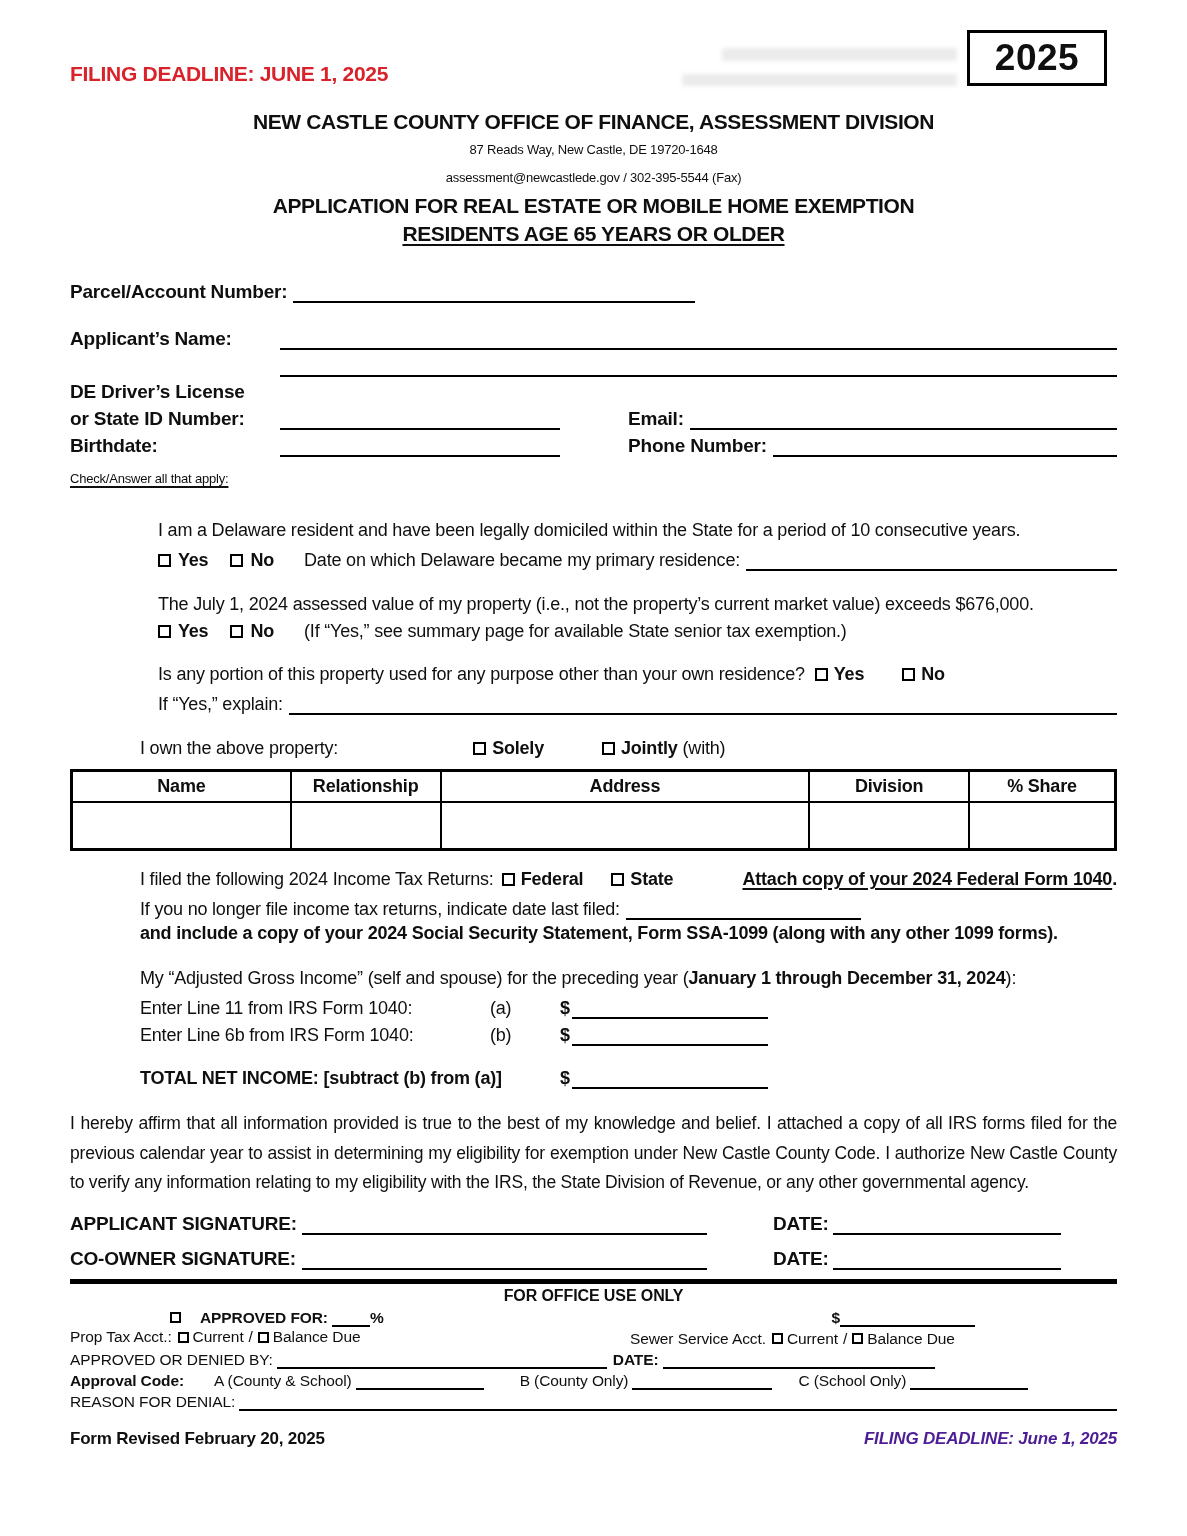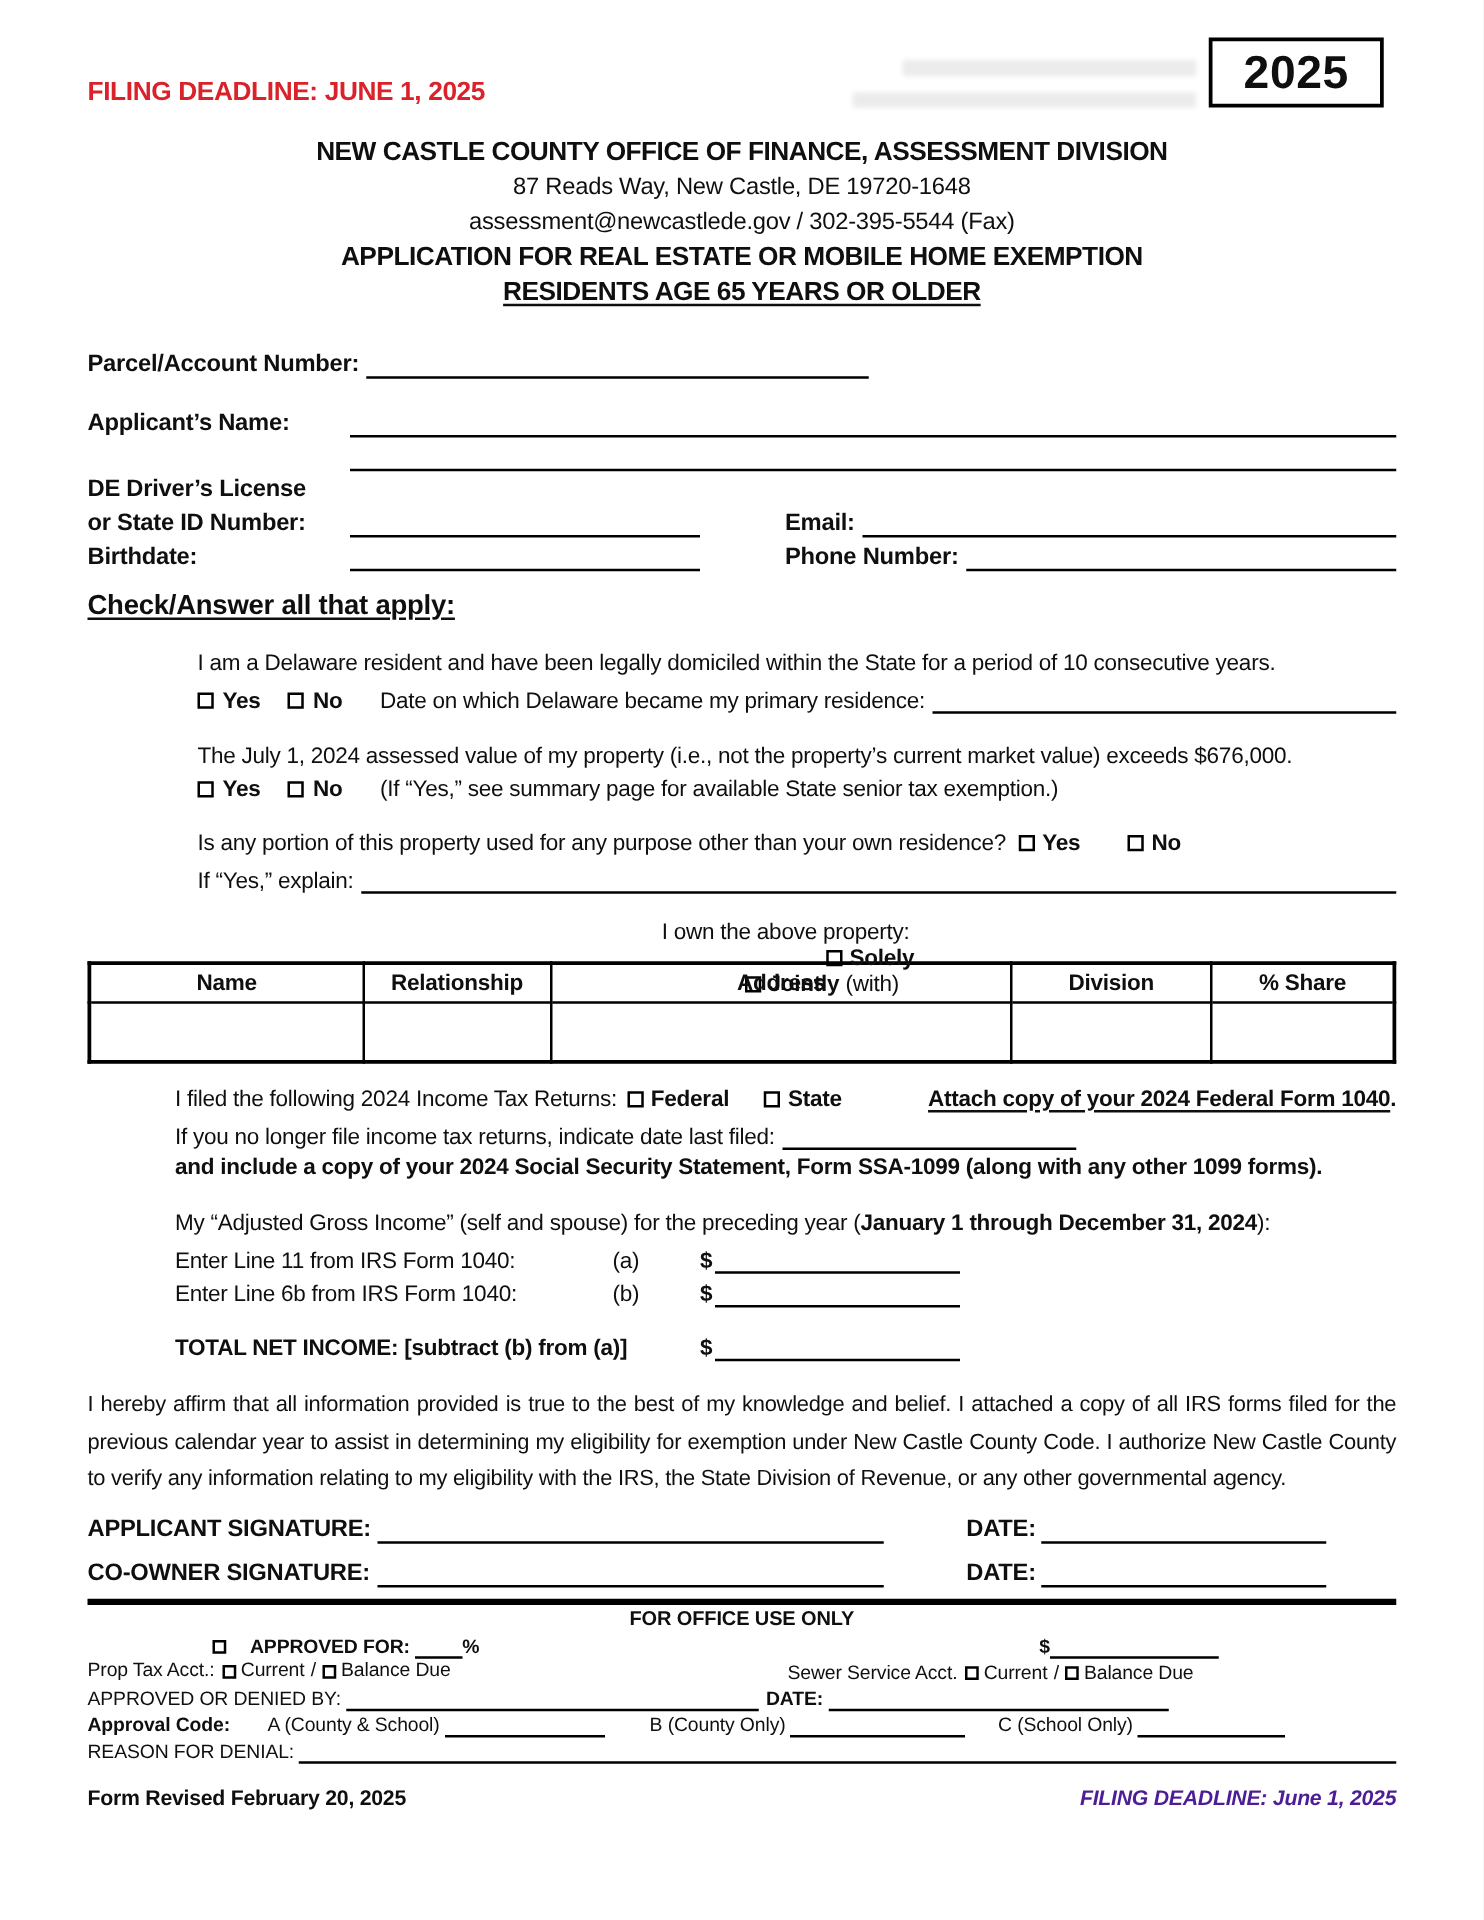--- a/index.html
+++ b/index.html
@@ -23,32 +23,32 @@
   .deadline-top { position:absolute; left:70px; top:62px; font-size:21px; font-weight:bold; color:#d9222a; letter-spacing:-0.3px; }
   .year-box { position:absolute; right:80px; top:30px; width:140px; height:56px; border:3px solid #000;
               display:flex; align-items:center; justify-content:center; font-size:37px; font-weight:bold; letter-spacing:0.5px; }
   .ghost { position:absolute; background:rgba(60,60,60,0.10); filter:blur(2px); border-radius:2px; }
   .g1 { top:48px; right:230px; width:235px; height:13px; }
   .g2 { top:74px; right:230px; width:275px; height:12px; }
 
   
   .header { text-align:center; line-height:28px; }
   .h-org, .h-title, .h-sub { font-size:21px; font-weight:bold; letter-spacing:-0.4px; }
-  .h-street, .h-contact { font-size:19px; }
+  .h-street, .h-contact { font-size:13px; }
   .h-sub { text-decoration:underline; text-decoration-thickness:2px; text-underline-offset:3px; }
 
   
   .parcel-row { margin-top:28px; height:27px; font-size:19px; }
   .lblcol { width:210px; flex:none; font-size:19px; font-weight:bold; }
   .field-row { height:27px; font-size:19px; }
   .mt20 { margin-top:20px; }
   .spacer68 { width:68px; flex:none; }
   .email-lbl { font-size:19px; font-weight:bold; margin-right:6px; }
 
-  .section-heading { margin-top:14px; height:26px; font-size:22px; font-weight:bold;
+  .section-heading { margin-top:14px; height:26px; font-size:13px; font-weight:normal;
     text-decoration:underline; text-decoration-thickness:2px; text-underline-offset:3px; }
 
   
   .qblock { margin-left:88px; font-size:18px; }
   .qtext { line-height:26px; }
   .qrow { height:28px; }
   .qrow .cbgroup .cb { margin-right:7px; }
   .gap18 { margin-left:22px; }
   .gap28 { margin-left:30px; }
   .own-row { margin-left:70px; margin-top:20px; height:27px; font-size:18px; }
@@ -201,21 +201,21 @@
           <span class="cb"></span>
           <span class="b">No</span>
         </span>
       </div>
       <div class="row qrow">
         <span>If “Yes,” explain:</span>
         <span class="ul ulflex" style="margin-left:6px;"></span>
       </div>
     </div>
 
-    <div class="row own-row" style="align-items:center;flex-direction:column;">
+    <div class="row own-row" style="align-items:center;">
       <span>I own the above property:</span>
       <span class="cbgroup" style="margin-left:135px;">
         <span class="cb"></span>
         <span class="b">Solely</span>
       </span>
       <span class="cbgroup" style="margin-left:58px;">
         <span class="cb"></span>
         <span class="b">Jointly</span>
         <span style="margin-left:5px;">(with)</span>
       </span>

